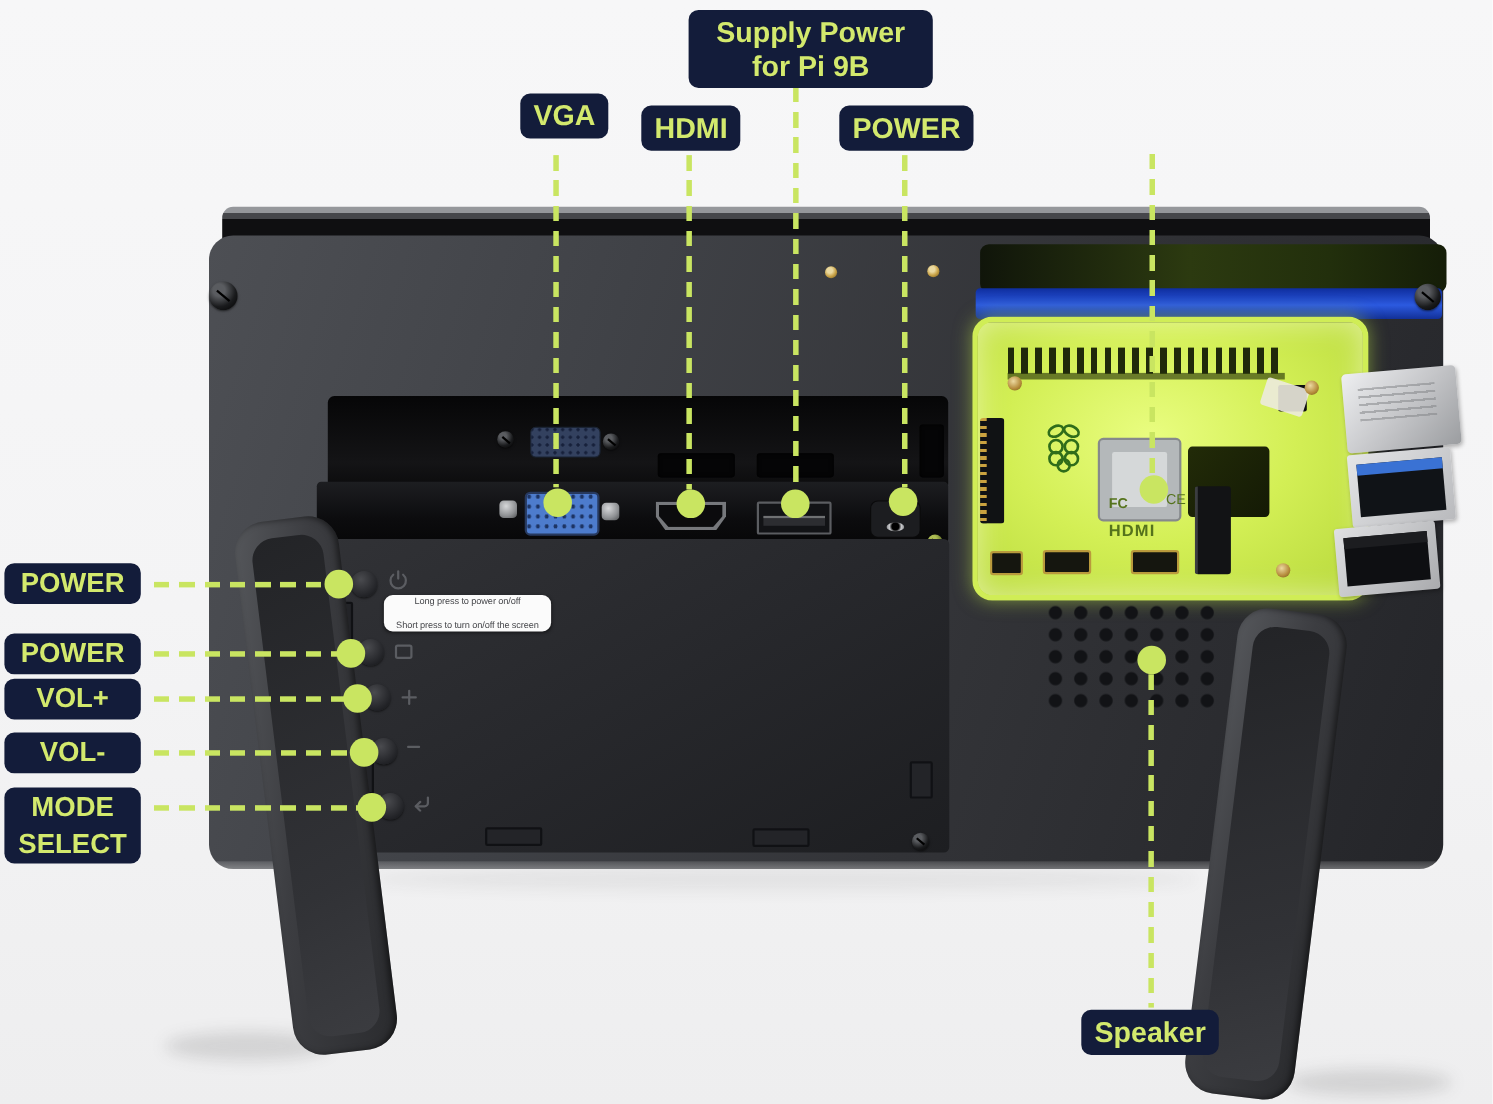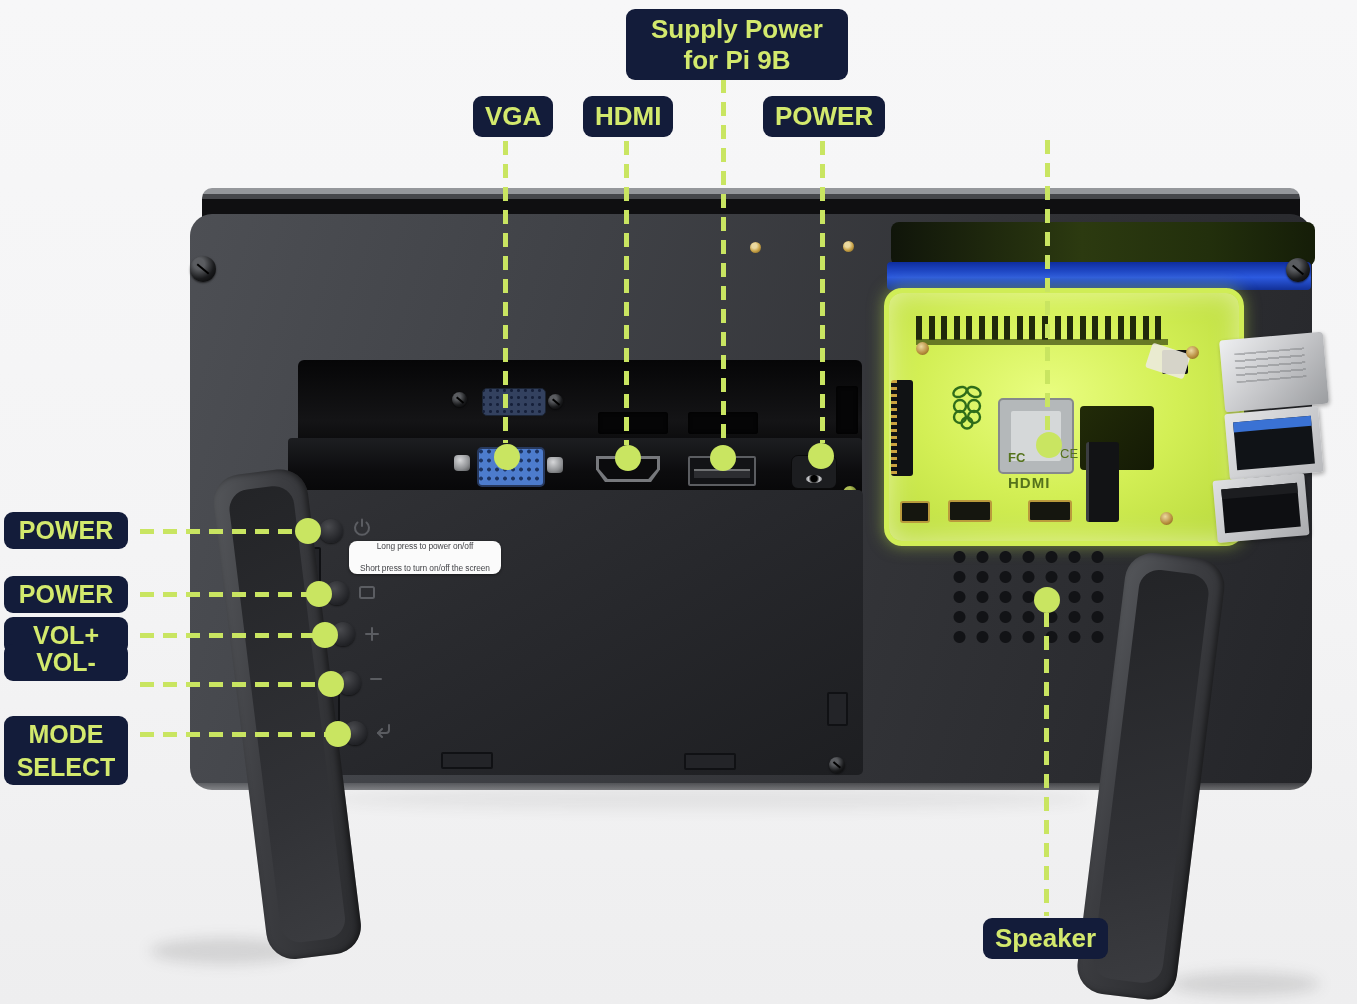--- a/index.html
+++ b/index.html
@@ -225,29 +225,29 @@
   <div class="usb2-port"></div>
   <div class="screw" style="left:1286px;top:258px;width:24px;height:24px"></div>
 
   <div class="speaker-grille"></div>
 
   <div class="leg left"></div>
   <div class="leg right"></div>
 
   <div class="label top" style="left:626px;top:9px;width:198px">Supply Power
 for Pi 9B</div>
-  <div class="label top" style="left:473px;top:96px">VGA</div>
+  <div class="label top" style="left:473px;top:85px">VGA</div>
   <div class="label top" style="left:583px;top:96px">HDMI</div>
   <div class="label top" style="left:763px;top:96px">POWER</div>
   <div class="label top" style="left:983px;top:918px">Speaker</div>
 
   <div class="label side" style="top:512px">POWER</div>
   <div class="label side" style="top:576px">POWER</div>
   <div class="label side" style="top:617px">VOL+</div>
-  <div class="label side" style="top:644px">VOL-</div>
+  <div class="label side" style="top:666px">VOL-</div>
   <div class="label side" style="top:716px">MODE
 SELECT</div>
 
   <div class="vline" style="left:503px;top:141px;height:302px"></div>
   <div class="dot" style="left:494px;top:444px"></div>
   <div class="vline" style="left:624px;top:141px;height:304px"></div>
   <div class="dot" style="left:615px;top:445px"></div>
   <div class="vline" style="left:721px;top:79px;height:366px"></div>
   <div class="dot" style="left:710px;top:445px"></div>
   <div class="vline" style="left:820px;top:141px;height:302px"></div>

